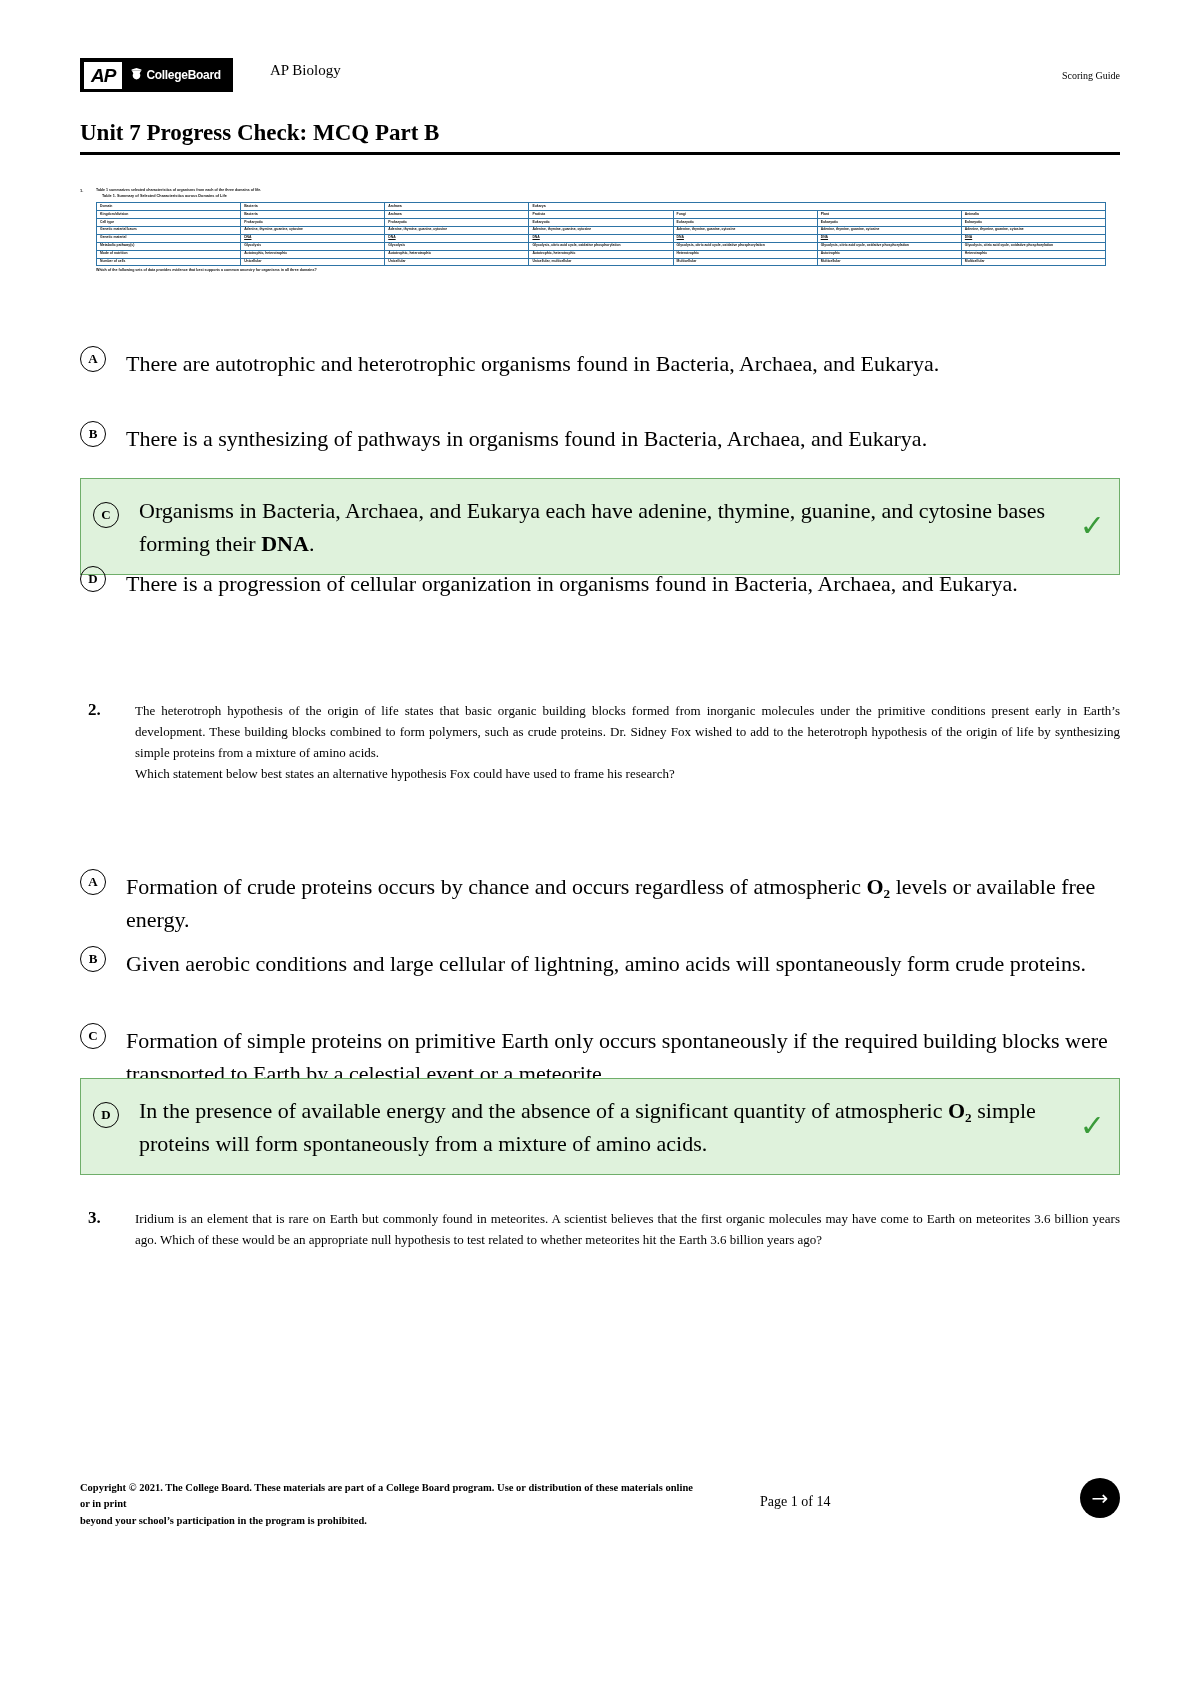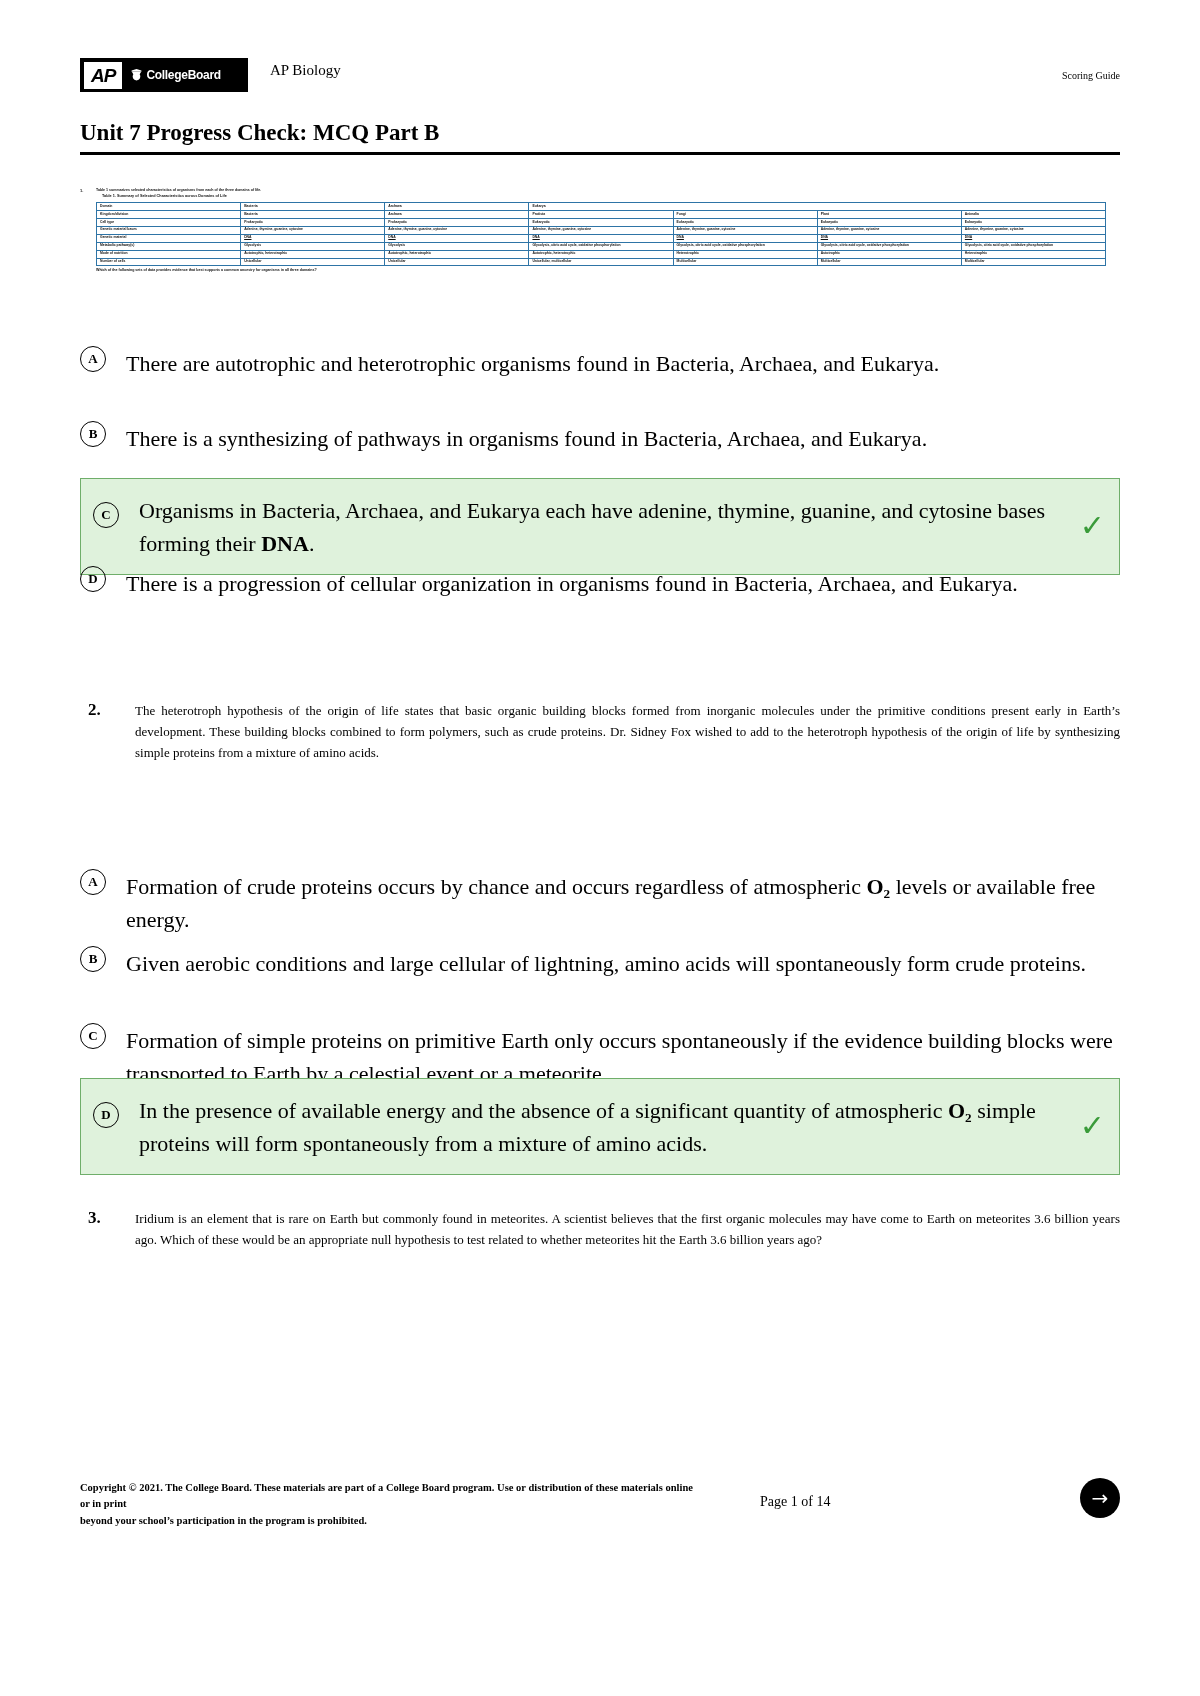--- a/index.html
+++ b/index.html
@@ -14,31 +14,31 @@
   .page{
     position:absolute; left:0; top:0; width:1200px; height:1696px;
     padding:0; box-sizing:border-box;
   }
 
   
   .header{
     position:absolute; left:80px; top:58px; width:1040px; height:42px;
   }
   .logo{
-    position:absolute; left:0; top:0; height:34px; width:168px;
+    position:absolute; left:0; top:0; height:34px; width:153px;
     background:#000; display:flex; align-items:center;
   }
   .logo-ap{
     background:#fff; color:#000; font-family:"Liberation Sans", sans-serif;
     font-weight:bold; font-style:italic; font-size:19px; line-height:1;
     padding:4px 7px 4px 7px; margin:3px 0 3px 4px; letter-spacing:-1px;
   }
   .logo-cb{
     color:#fff; font-family:"Liberation Sans", sans-serif; font-weight:bold;
-    font-size:12px; margin-left:9px; display:flex; align-items:center; gap:4px;
+    font-size:12px; margin-left:9px; display:flex; gap:4px;
     letter-spacing:-0.3px;
   }
   .acorn{display:inline-block; width:11px; height:12px;}
   .hdr-course{
     position:absolute; left:190px; top:4px;
     font-family:"Liberation Serif", serif; font-size:15px;
   }
   .hdr-right{
     position:absolute; right:0; top:12px;
     font-family:"Liberation Serif", serif; font-size:10px;
@@ -259,38 +259,39 @@
 
   <div class="choice" style="top:565px;">
     <div class="bub">D</div>
     <div class="ctext">There is a progression of cellular organization in organisms found in Bacteria, Archaea, and Eukarya.</div>
   </div>
 
   <div class="qblock" style="top:700px;">
     <span class="qnum">2.</span>
     <div class="qbody">
       <span>The heterotroph hypothesis of the origin of life states that basic organic building blocks formed from inorganic molecules under the primitive conditions present early in Earth’s development. These building blocks combined to form polymers, such as crude proteins. Dr. Sidney Fox wished to add to the heterotroph hypothesis of the origin of life by synthesizing simple proteins from a mixture of amino acids.</span>
+      <div class="nj">Which statement below best states an alternative hypothesis Fox could have used to frame his research?</div>
     </div>
   </div>
 
   <div class="choice" style="top:868px;">
     <div class="bub">A</div>
     <div class="ctext">
       <span>Formation of crude proteins occurs by chance and occurs regardless of atmospheric </span><span class="bold">O₂</span><span> levels or available free energy.</span>
     </div>
   </div>
 
   <div class="choice" style="top:945px;">
     <div class="bub">B</div>
     <div class="ctext">Given aerobic conditions and large cellular of lightning, amino acids will spontaneously form crude proteins.</div>
   </div>
 
   <div class="choice" style="top:1022px;">
     <div class="bub">C</div>
-    <div class="ctext">Formation of simple proteins on primitive Earth only occurs spontaneously if the evidence building blocks were transported to Earth by a celestial event or a meteorite.</div>
+    <div class="ctext">Formation of simple proteins on primitive Earth only occurs spontaneously if the required building blocks were transported to Earth by a celestial event or a meteorite.</div>
   </div>
 
   <div class="choice correct" style="top:1078px;">
     <div class="bub">D</div>
     <div class="ctext">
       <span>In the presence of available energy and the absence of a significant quantity of atmospheric </span><span class="bold">O₂</span><span> simple proteins will form spontaneously from a mixture of amino acids.</span>
     </div>
     <div class="check">✓</div>
   </div>
 

